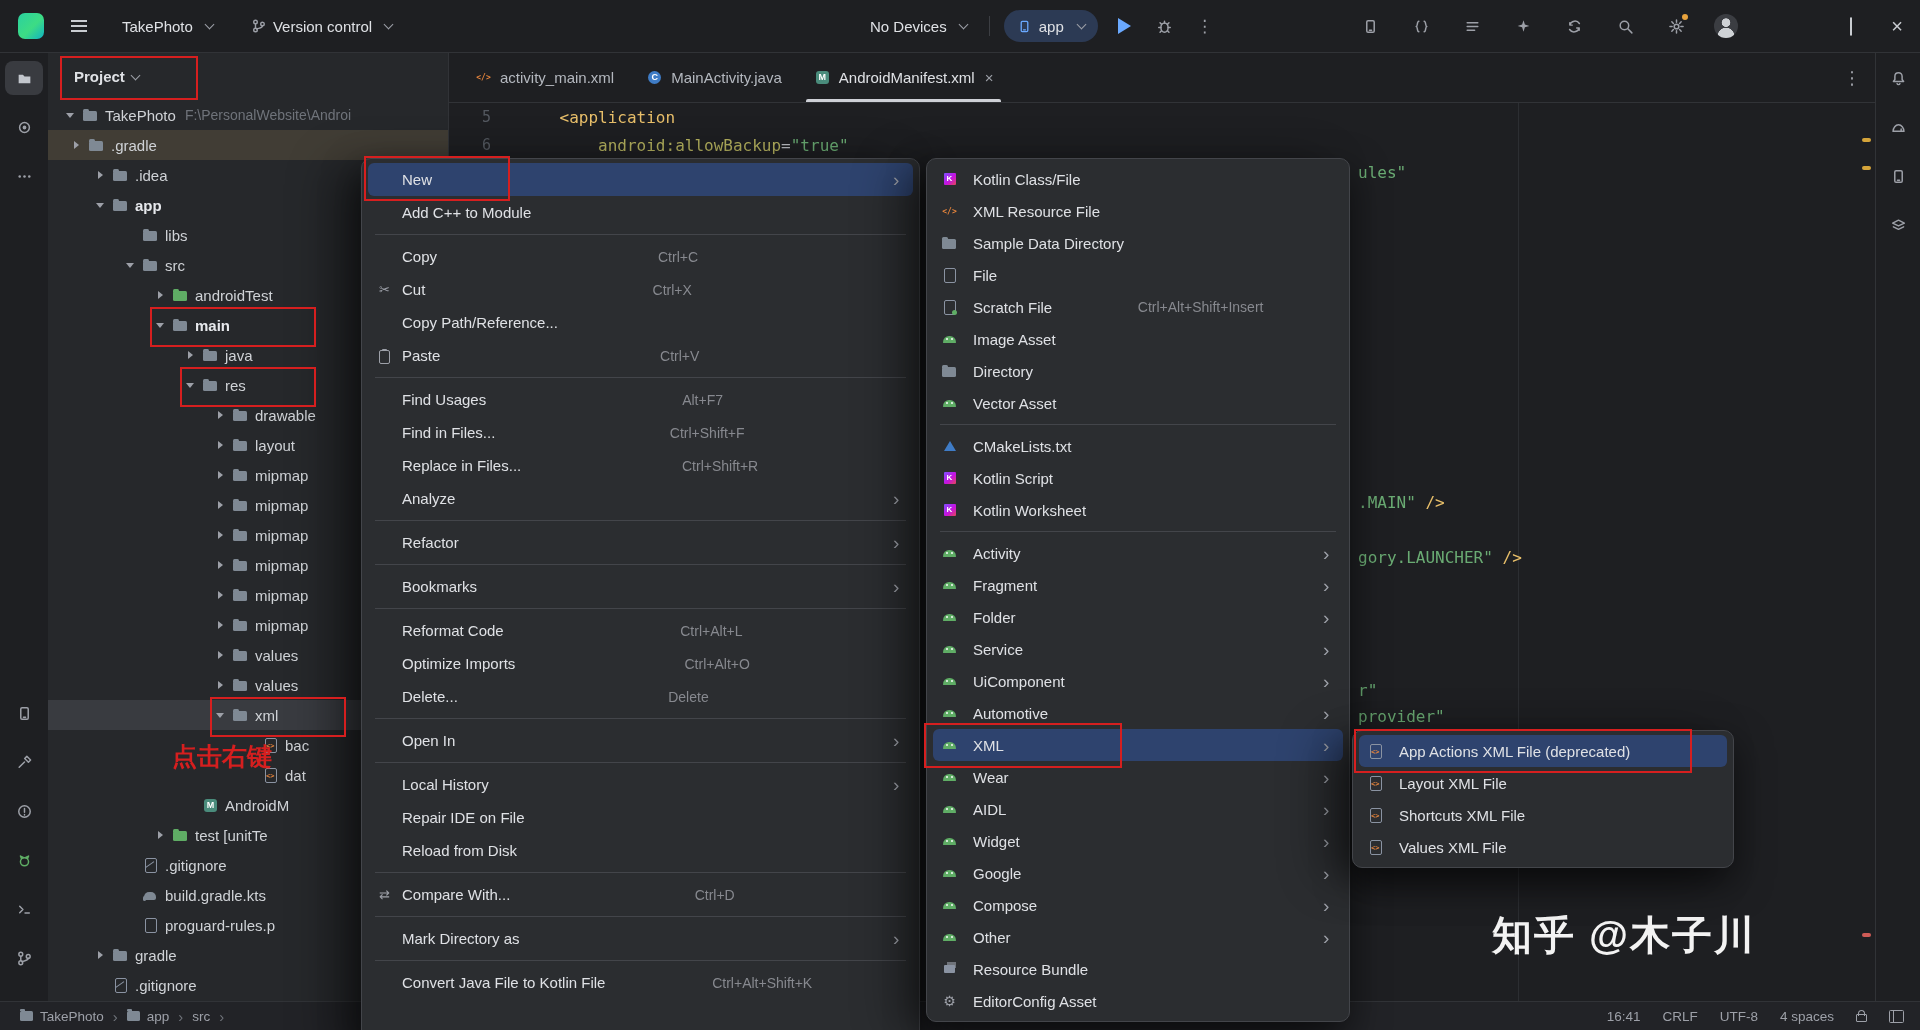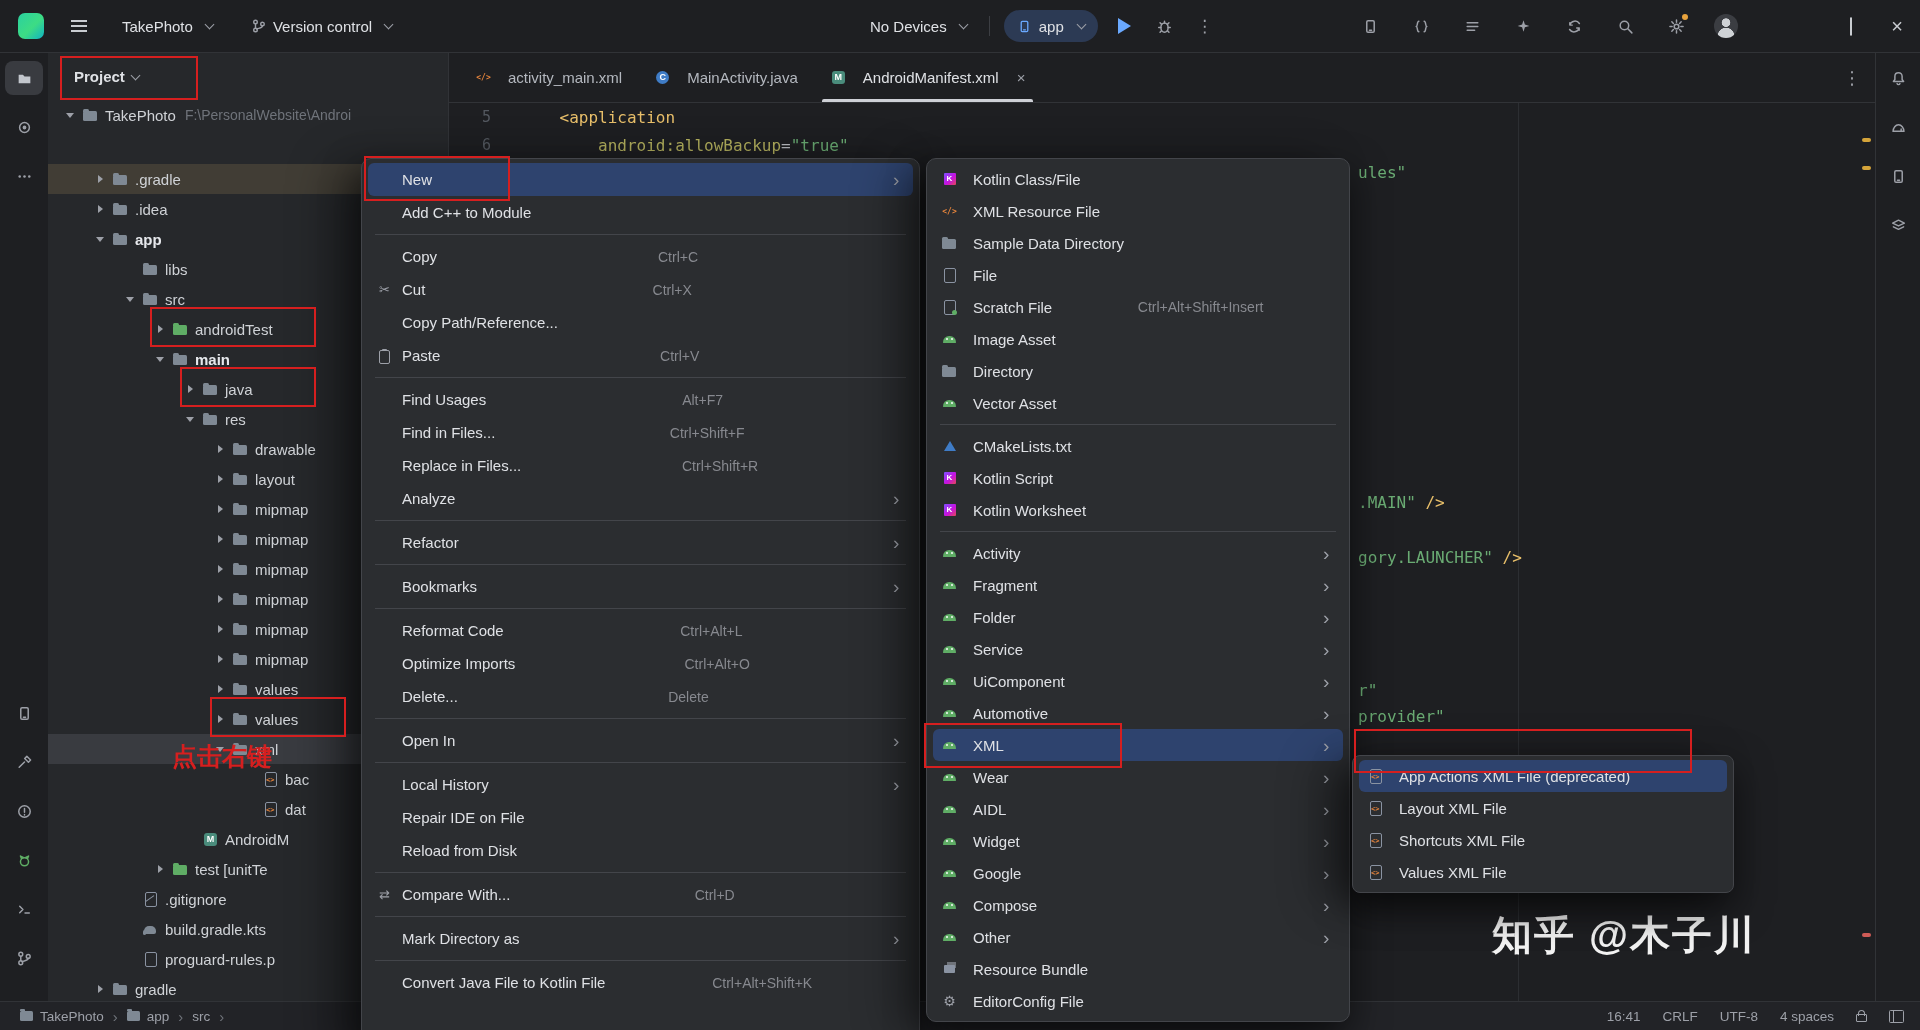--- a/index.html
+++ b/index.html
@@ -92,39 +92,39 @@
   .trow.hover{background:rgba(128,112,76,.30);}
   .chev{width:14px;height:14px;flex:0 0 14px;position:relative;margin-right:4px;}
   .chev.closed::before{content:"";position:absolute;left:4px;top:3px;border-left:5px solid #9da0a8;border-top:4px solid transparent;border-bottom:4px solid transparent;}
   .chev.open::before{content:"";position:absolute;left:2px;top:5px;border-top:5px solid #9da0a8;border-left:4px solid transparent;border-right:4px solid transparent;}
   .trow .icon-slot{margin-right:6px;}
   .tsuffix{color:#6f737a;margin-left:9px;font-size:14px;}
 
   
   #editor{position:absolute;left:449px;top:53px;right:44px;bottom:28px;background:#1e1f22;overflow:hidden;}
   #tabbar{position:absolute;left:0;top:0;right:0;height:49px;border-bottom:1px solid #313337;display:flex;align-items:stretch;padding-left:10px;}
-  .tab{display:flex;align-items:center;gap:16px;padding:0 16px;color:#b4b8bf;position:relative;}
+  .tab{display:flex;align-items:center;gap:8px;padding:0 16px;color:#b4b8bf;position:relative;}
   .tab.active{color:#dfe1e5;}
   .tab.active::after{content:"";position:absolute;left:8px;right:8px;bottom:0;height:3px;background:#ced0d6;border-radius:2px 2px 0 0;}
   .tab-close{display:none;font-size:15px;color:#9da0a8;margin-left:2px;}
   .tab.closable .tab-close{display:inline;}
   #tab-more{position:absolute;right:14px;top:14px;color:#9da0a8;font-size:18px;letter-spacing:1px;}
   .code-line{position:absolute;left:449px;height:28px;display:flex;align-items:center;font:16px "DejaVu Sans Mono",monospace;white-space:pre;z-index:5;}
   .lnum{width:42px;text-align:right;margin-right:30px;color:#545960;font-size:15px;}
   .tok-tag{color:#e8bf6a;} .tok-attr{color:#b5b25f;} .tok-plain{color:#bcbec4;} .tok-string{color:#6aab73;}
   .code-frag{position:absolute;height:28px;display:flex;align-items:center;font:16px "DejaVu Sans Mono",monospace;white-space:pre;z-index:5;}
   #margin-guide{position:absolute;left:1518px;top:103px;bottom:28px;width:1px;background:#2c2e32;z-index:1;}
   .scroll-mark{position:absolute;left:1862px;width:9px;height:3.5px;border-radius:2px;z-index:6;}
 
   
   .menu{position:absolute;background:#2b2d30;border:1px solid #43454a;border-radius:10px;padding:4px 0;
     box-shadow:0 14px 36px rgba(0,0,0,.55),-28px 8px 46px rgba(0,0,0,.38);overflow:hidden;}
   #context-menu{left:361px;top:158px;width:557px;height:880px;z-index:60;}
   #new-submenu{left:926px;top:158px;width:422px;z-index:61;}
-  #xml-submenu{left:1352px;top:755px;width:380px;z-index:62;border-radius:8px;}
+  #xml-submenu{left:1352px;top:730px;width:380px;z-index:62;}
   .mitem{height:33px;margin:0 6px;padding:0 10px 0 8px;border-radius:6px;display:flex;align-items:center;gap:9px;color:#dfe1e5;}
   #new-submenu .mitem,#xml-submenu .mitem{height:32px;gap:15px;}
   .mitem.selected{background:#2e436e;}
   .mi-label{white-space:nowrap;}
   .mi-shortcut{margin-left:auto;color:#87898f;font-size:14px;white-space:nowrap;padding-left:26px;}
   .mi-arrow{width:10px;visibility:hidden;color:#9da0a8;font-size:19px;line-height:1;margin-left:auto;}
   .mitem .mi-shortcut:empty{padding-left:0;}
   .mitem.arrow .mi-arrow{visibility:visible;margin-left:0;}
   .mitem.arrow .mi-shortcut{padding-left:26px;}
   .msep{height:1px;background:#43454a;margin:5px 13px;}
@@ -347,21 +347,21 @@
     <span class="caret"></span>
   </div>
   <div id="tree">
 
   <div class="trow" style="padding-left: 16px;">
         <span class="chev open"></span>
         <span class="icon-slot ic-project-folder"></span>
         <span class="tlabel">TakePhoto</span>
         <span class="tsuffix">F:\PersonalWebsite\Androi</span>
       </div>
-      <div class="trow hover" style="padding-left: 46px; margin-top: 34px;">
+      <div class="trow hover" style="padding-left: 22px;">
         <span class="chev closed"></span>
         <span class="icon-slot ic-folder"></span>
         <span class="tlabel">.gradle</span>
         <span class="tsuffix"></span>
       </div>
       <div class="trow" style="padding-left: 46px;">
         <span class="chev closed"></span>
         <span class="icon-slot ic-folder"></span>
         <span class="tlabel">.idea</span>
         <span class="tsuffix"></span>
@@ -891,21 +891,21 @@
       <span class="mi-arrow">›</span>
     </div>
     <div class="mitem">
       <span class="icon-slot mi-icon ic-bundle"></span>
       <span class="mi-label">Resource Bundle</span>
       <span class="mi-shortcut"></span>
       <span class="mi-arrow">›</span>
     </div>
     <div class="mitem">
       <span class="icon-slot mi-icon ic-gear"></span>
-      <span class="mi-label">EditorConfig File</span>
+      <span class="mi-label">EditorConfig Asset</span>
       <span class="mi-shortcut"></span>
       <span class="mi-arrow">›</span>
     </div>
   </div>
 
 <div id="xml-submenu" class="menu">
 
 <div class="mitem selected">
       <span class="icon-slot mi-icon ic-xml-file"></span>
       <span class="mi-label">App Actions XML File (deprecated)</span>

